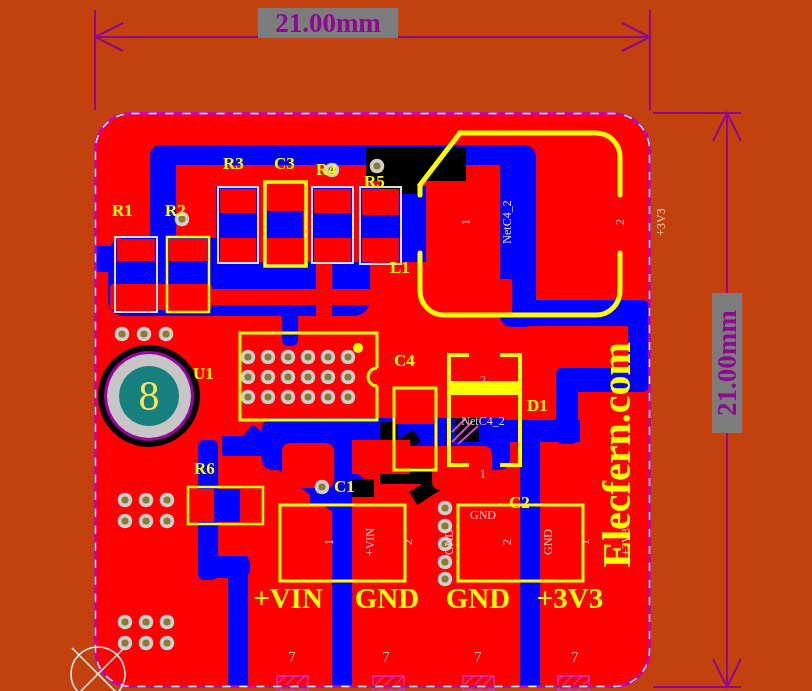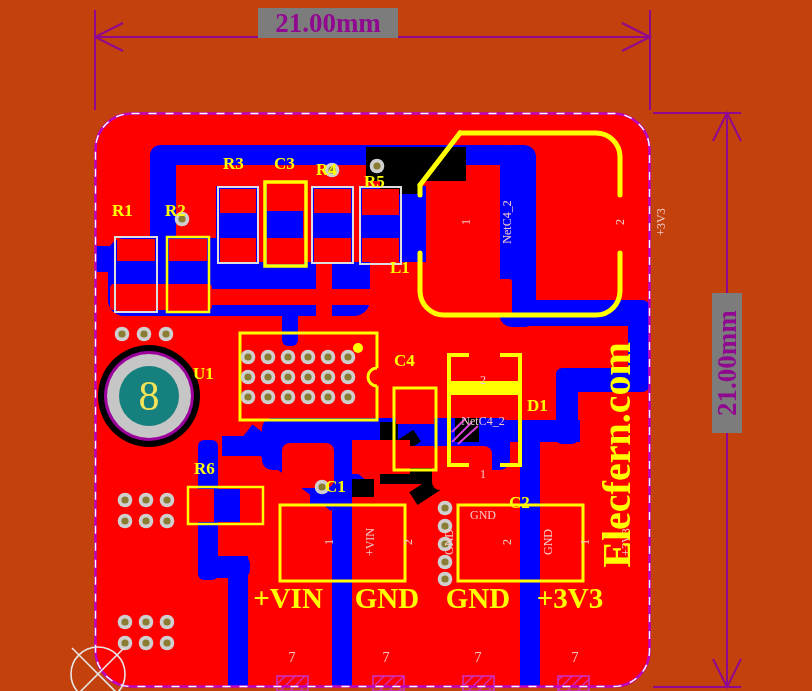--- a/index.html
+++ b/index.html
@@ -239,21 +239,21 @@
 <div class="lbl des" style="left:165px;top:202px;">R2</div>
 <div class="lbl des" style="left:223px;top:155px;">R3</div>
 <div class="lbl des" style="left:274px;top:155px;">C3</div>
 <div class="lbl des" style="left:316px;top:161px;text-align:center;">R4</div>
 <div class="lbl des" style="left:364px;top:173px;">R5</div>
 <div class="lbl des" style="left:390px;top:259px;">L1</div>
 <div class="lbl des" style="left:193px;top:365px;">U1</div>
 <div class="lbl des" style="left:394px;top:352px;">C4</div>
 <div class="lbl des" style="left:527px;top:397px;text-align:right;">D1</div>
 <div class="lbl des" style="left:194px;top:460px;">R6</div>
-<div class="lbl des" style="left:325px;top:478px;">C1</div>
+<div class="lbl des" style="left:334px;top:478px;">C1</div>
 <div class="lbl des" style="left:509px;top:494px;">C2</div>
 
 <div class="lbl padtxt rot" style="left:402px;top:207px;width:90px;height:30px;">
   <span class="cell">1</span>
   <span class="cell">NetC4_2</span>
 </div>
 <div class="lbl padtxt rot" style="left:556px;top:207px;width:90px;height:30px;">
   <span class="cell">2</span>
   <span class="cell">+3V3</span>
 </div>

